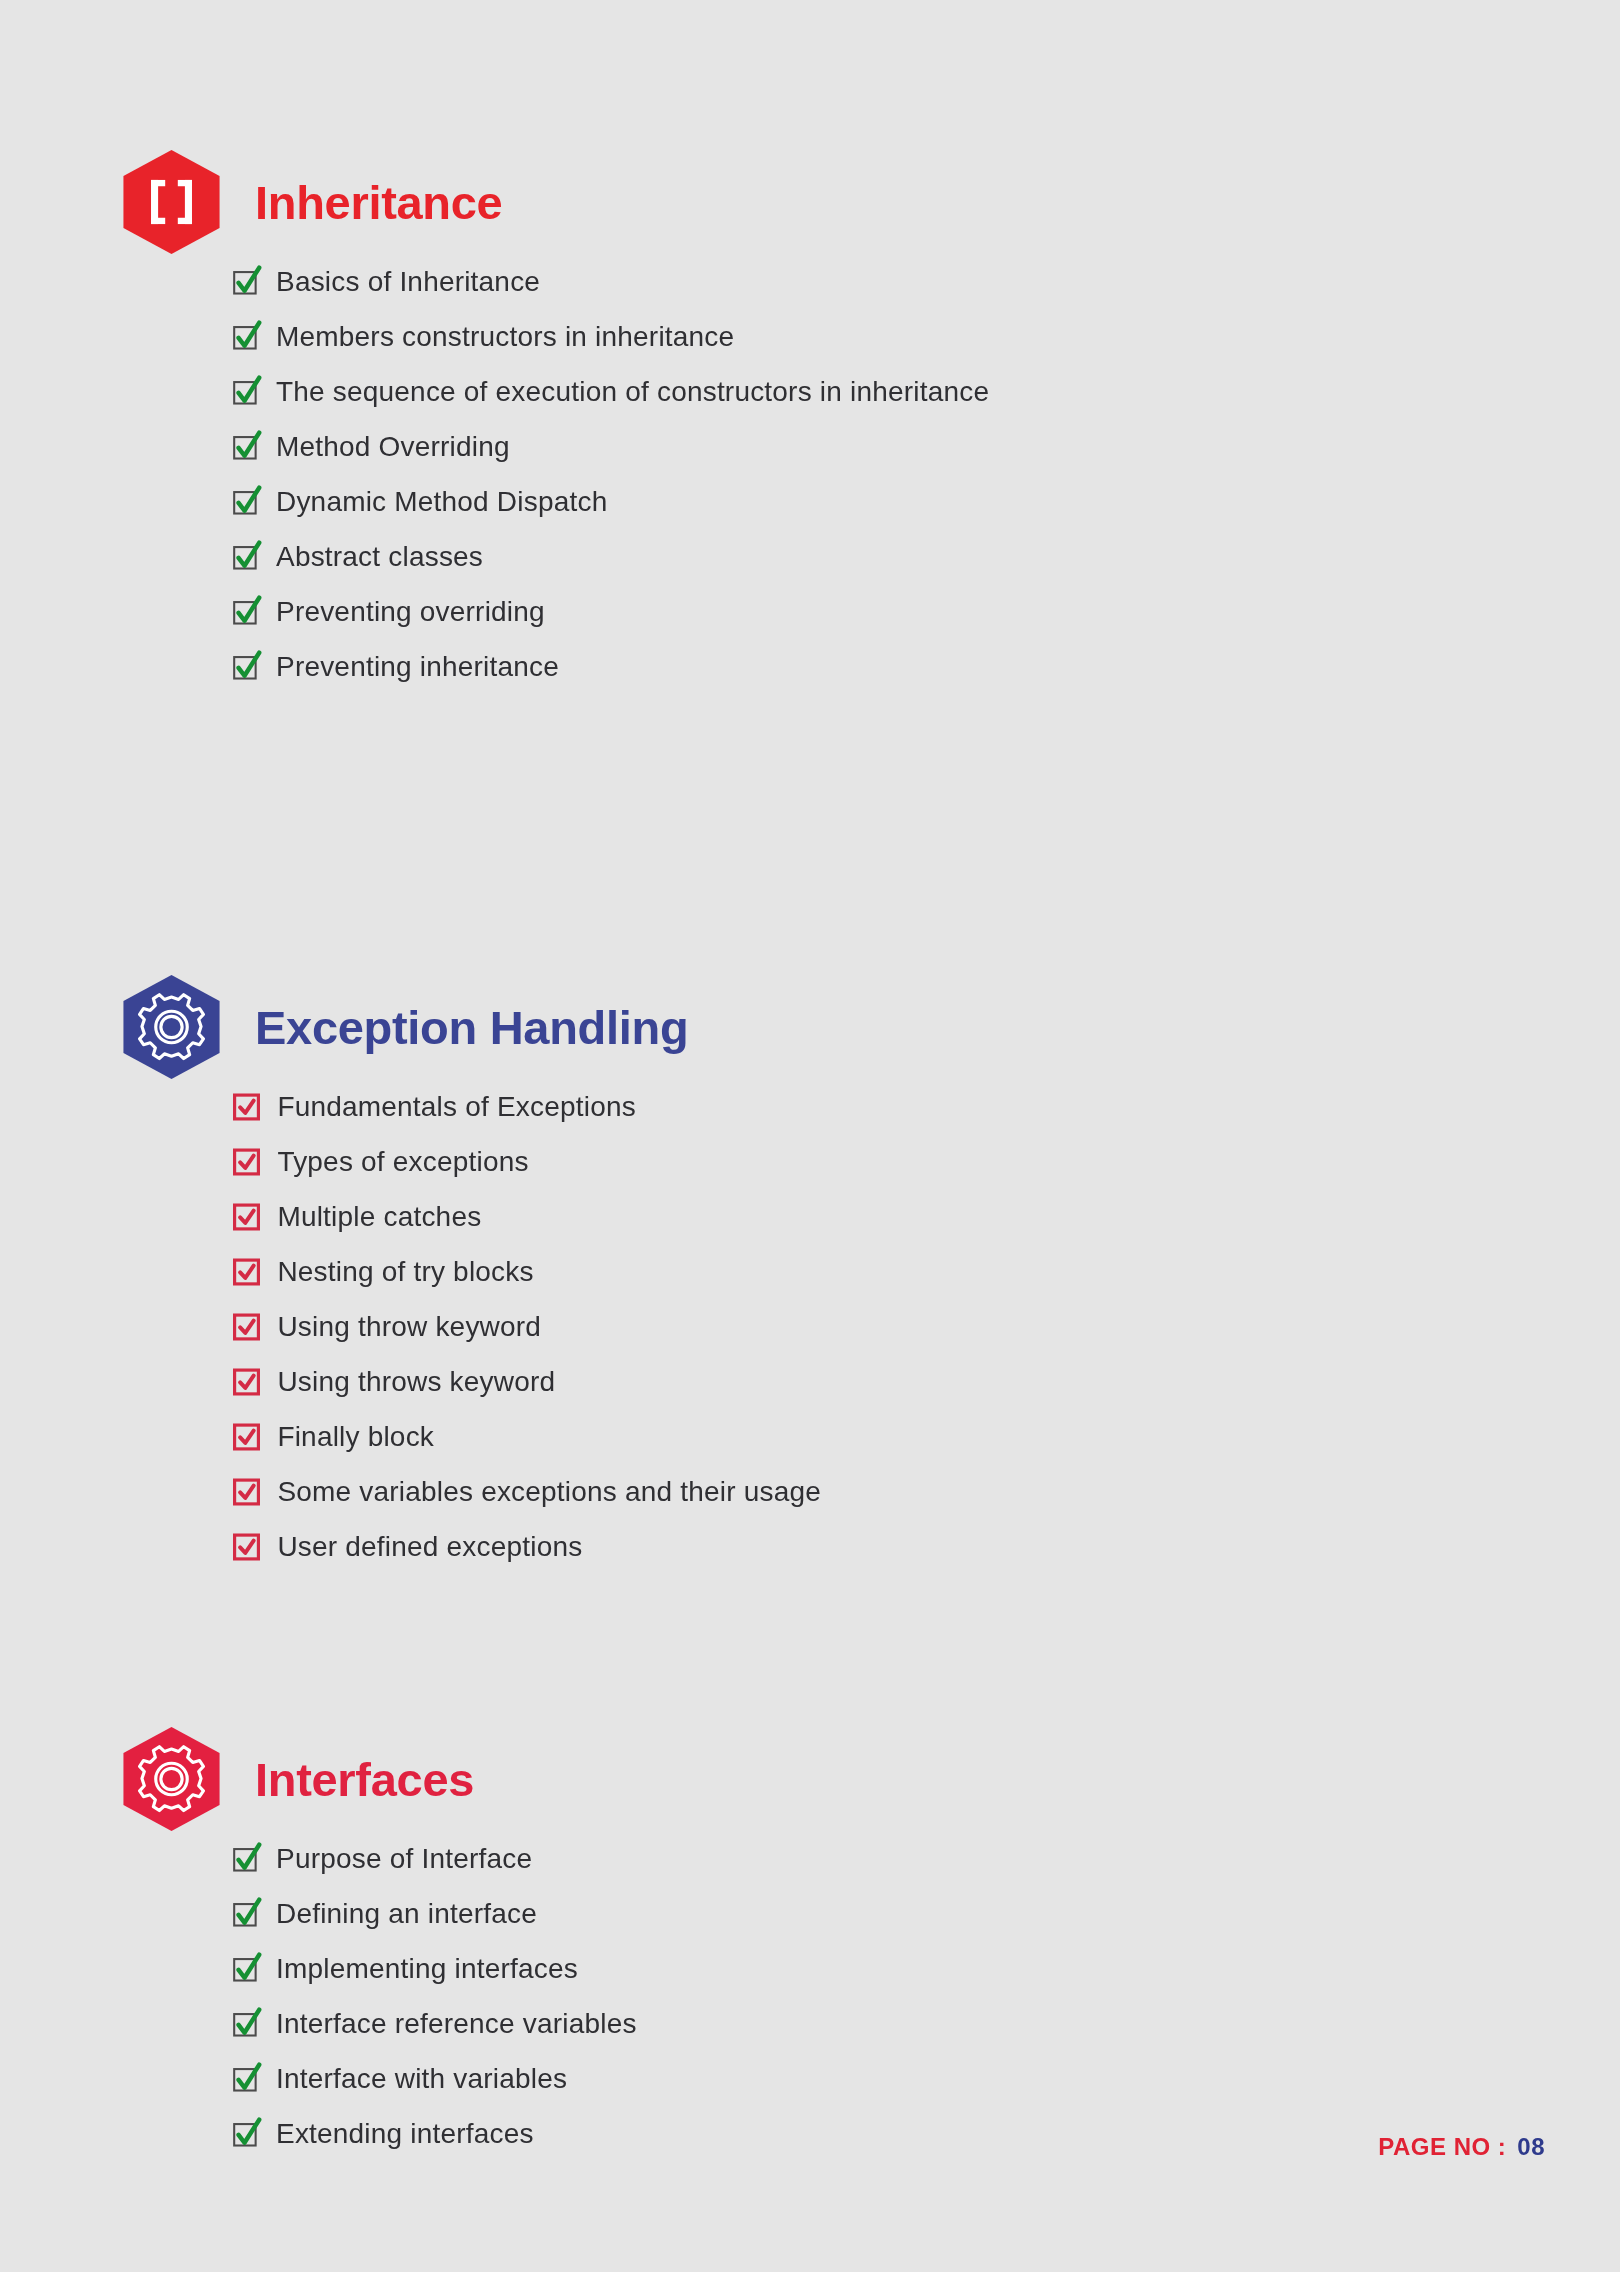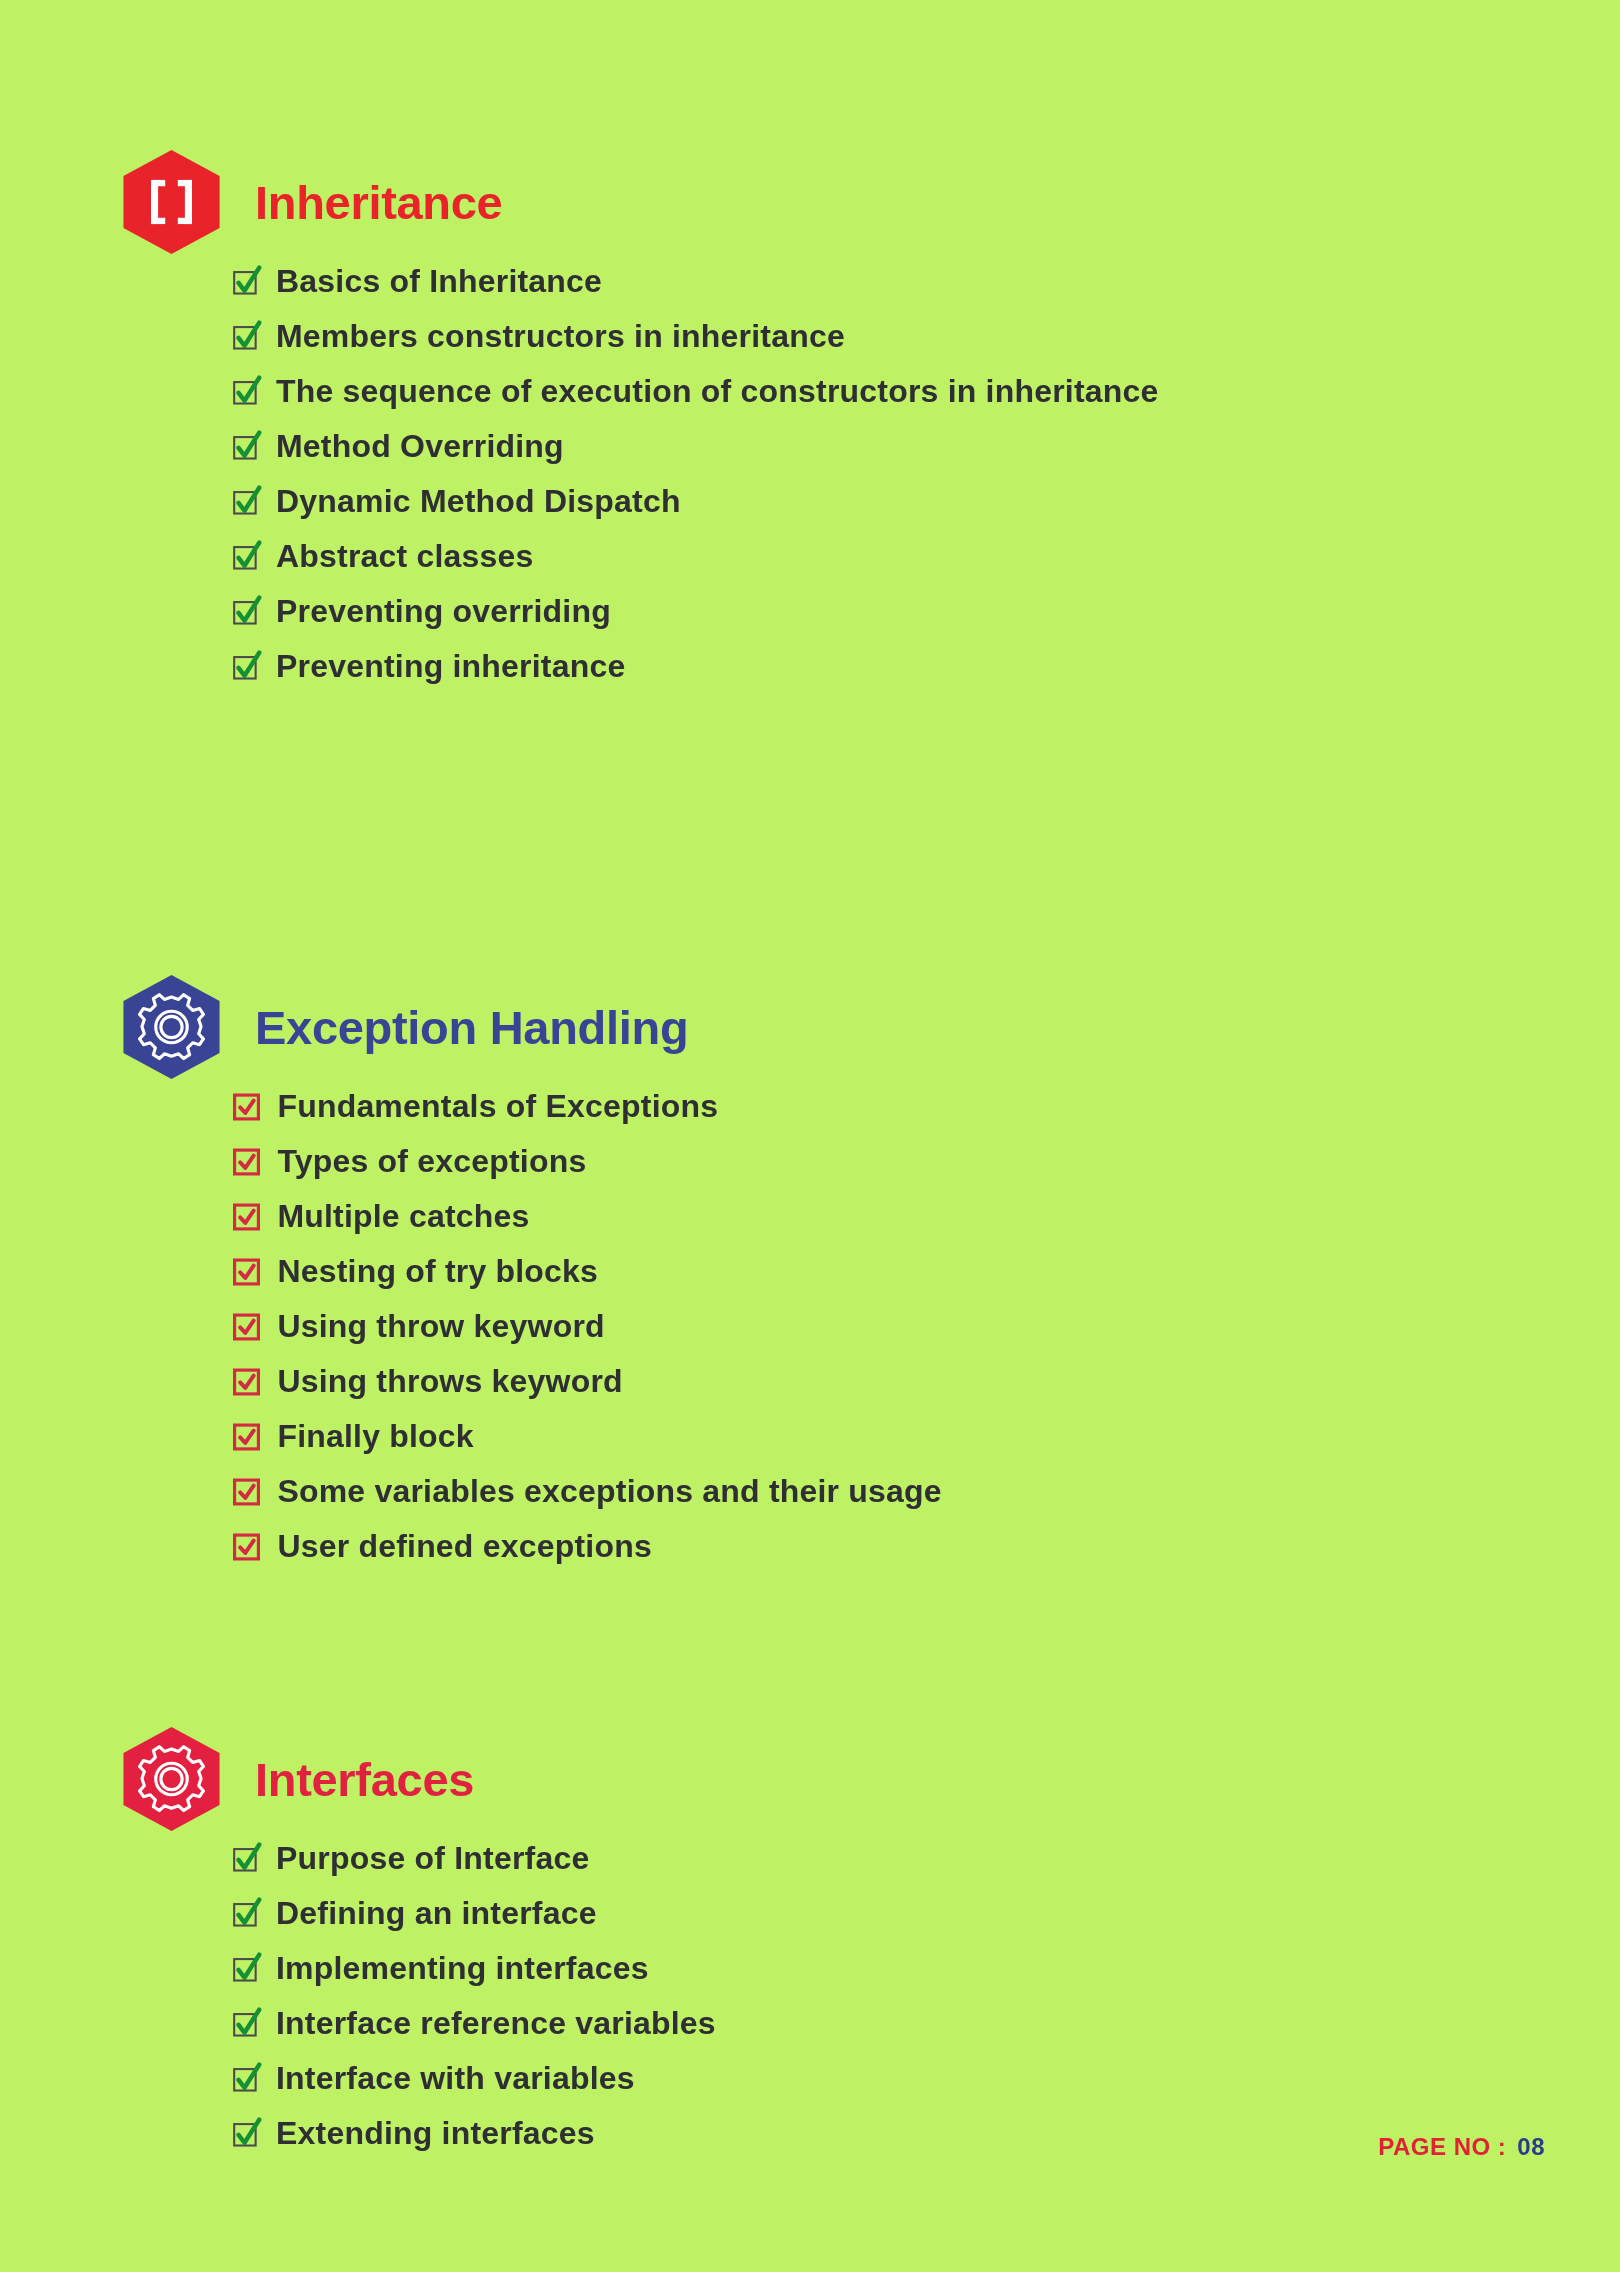--- a/index.html
+++ b/index.html
@@ -12,21 +12,21 @@
     height: 2273px;
     position: relative;
     font-family: "Liberation Sans", sans-serif;
     -webkit-font-smoothing: antialiased;
     overflow: hidden;
   }
 
   .page {
     position: absolute;
     inset: 0;
-    background: #bef264;
+    background: #e5e5e5;
   }
 
   
   .section {
     position: absolute;
     left: 0;
     width: 100%;
   }
 
   .section-header {
@@ -67,22 +67,22 @@
     padding: 0;
     list-style: none;
     padding-left: 233px;
   }
   .check-item {
     display: flex;
     align-items: center;
     height: 55px;
   }
   .check-label {
-    font-size: 32px;
-    font-weight: 700;
+    font-size: 28px;
+    font-weight: 400;
     color: #2f2f33;
     letter-spacing: 0.2px;
     white-space: nowrap;
   }
 
   
   .cbx {
     position: relative;
     flex: 0 0 27px;
     width: 27px;

